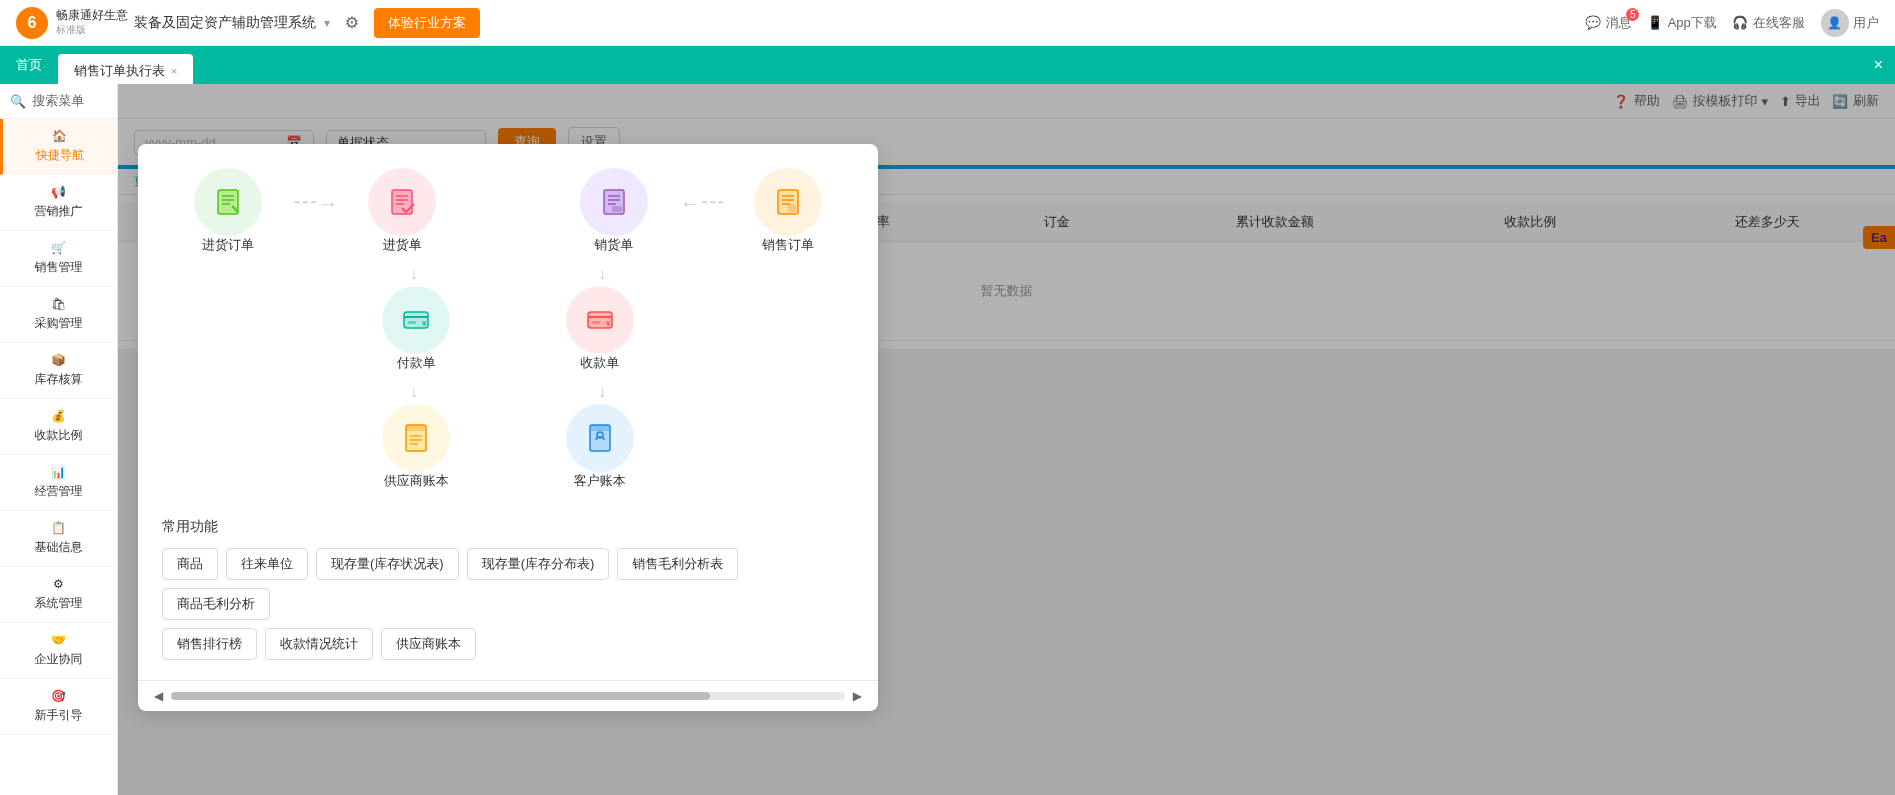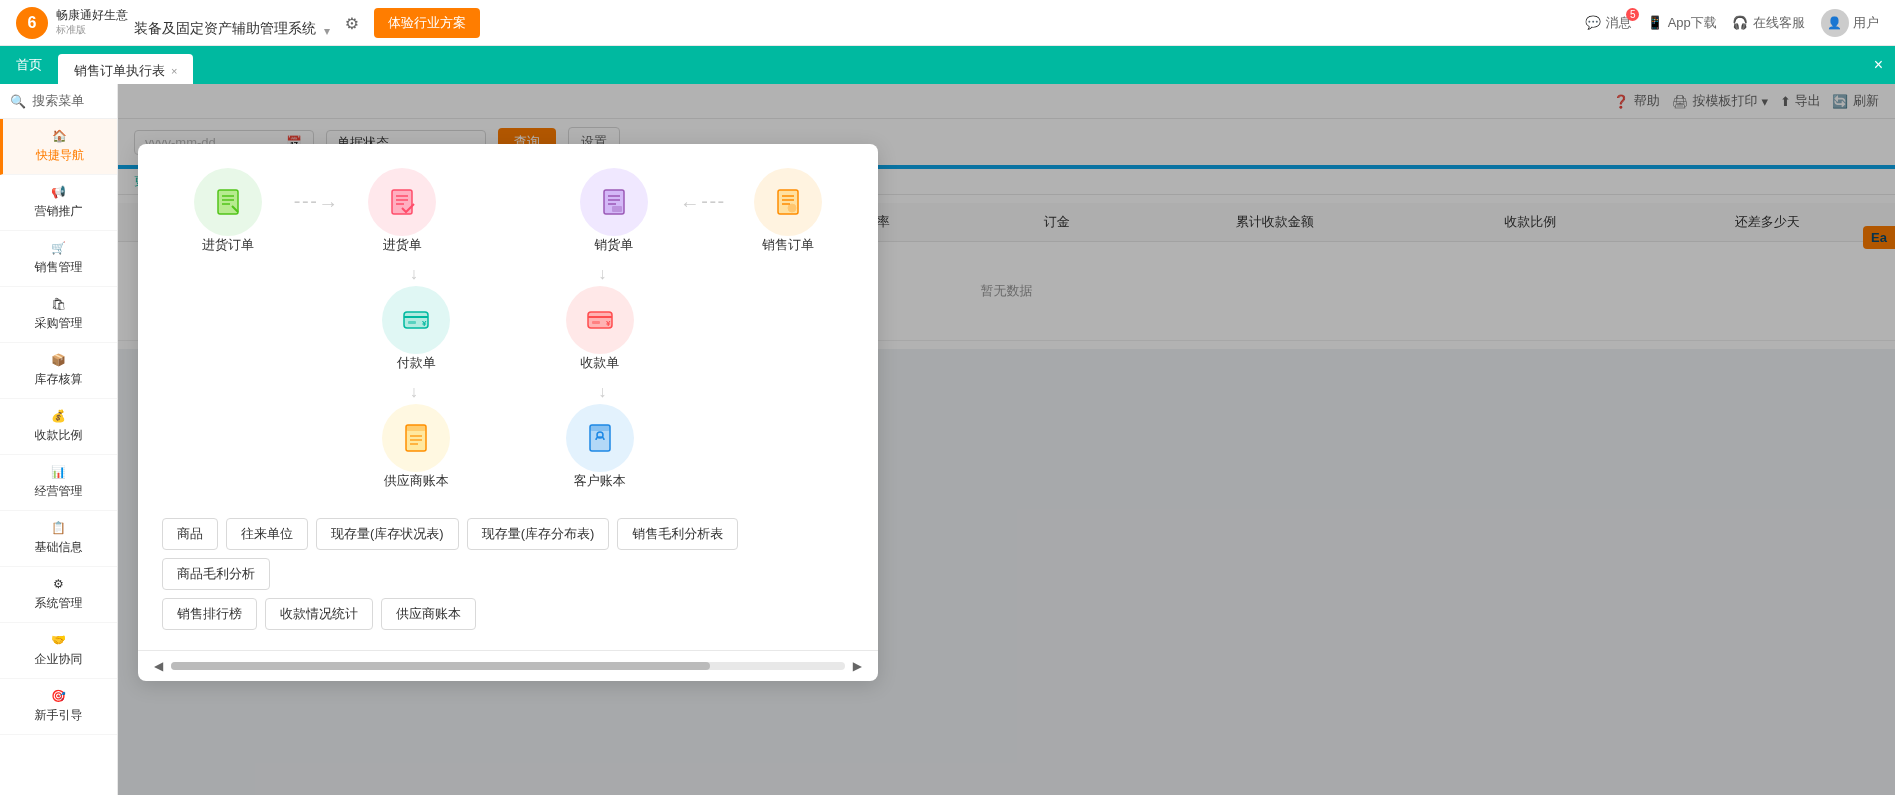--- a/index.html
+++ b/index.html
@@ -10,21 +10,21 @@
 
     
     .top-bar {
       display: flex; align-items: center; background: #fff; height: 46px;
       padding: 0 16px; border-bottom: 1px solid #e8e8e8; flex-shrink: 0;
     }
     .top-bar-logo { display: flex; align-items: center; width: 118px; gap: 8px; }
     .logo-icon { width: 32px; height: 32px; background: #ff7d00; border-radius: 50%; display: flex; align-items: center; justify-content: center; color: #fff; font-size: 16px; font-weight: bold; }
     .logo-text { font-size: 12px; color: #333; line-height: 1.3; }
     .logo-sub { font-size: 10px; color: #999; }
-    .top-bar-system { display: flex; align-items: flex-end; gap: 8px; flex: 1; }
+    .top-bar-system { display: flex; align-items: center; gap: 8px; flex: 1; }
     .system-name { font-size: 14px; color: #333; font-weight: 500; }
     .system-dropdown { color: #999; cursor: pointer; font-size: 12px; }
     .gear-btn { width: 28px; height: 28px; display: flex; align-items: center; justify-content: center; color: #666; cursor: pointer; font-size: 16px; }
     .experience-btn {
       background: #ff7d00; color: #fff; border: none; border-radius: 4px;
       padding: 6px 14px; font-size: 13px; cursor: pointer;
     }
     .top-bar-right { display: flex; align-items: center; gap: 16px; }
     .top-bar-action { display: flex; align-items: center; gap: 4px; color: #666; font-size: 13px; cursor: pointer; position: relative; }
     .badge { background: #ff4d4f; color: #fff; border-radius: 8px; font-size: 10px; padding: 1px 4px; position: absolute; top: -6px; right: -8px; }
@@ -154,21 +154,21 @@
     }
     .scroll-thumb {
       position: absolute; left: 0; top: 0; width: 80%; height: 100%;
       background: #bbb; border-radius: 4px;
     }
     .scroll-arrow { color: #666; cursor: pointer; font-size: 12px; }
 
     
     .ea-badge {
       position: absolute; top: 142px; right: 0; background: #ff7d00;
-      color: #0c4a6e; padding: 4px 8px; font-size: 13px; font-weight: bold;
+      color: #701a75; padding: 4px 8px; font-size: 13px; font-weight: bold;
       border-radius: 4px 0 0 4px;
     }
   </style>
 </head>
 <body>
 
 <div class="app-wrapper">
 
   <div class="top-bar">
     <div class="top-bar-logo">
@@ -491,20 +491,21 @@
                 </div>
                 <span class="flow-label">客户账本</span>
               </div>
 
               <div style="width:80px;"></div>
               <div style="width:80px;"></div>
             </div>
           </div>
 
           <div class="common-section">
+            <div class="common-title">常用功能</div>
             <div class="common-buttons">
               <button class="common-btn">商品</button>
               <button class="common-btn">往来单位</button>
               <button class="common-btn">现存量(库存状况表)</button>
               <button class="common-btn">现存量(库存分布表)</button>
               <button class="common-btn">销售毛利分析表</button>
               <button class="common-btn">商品毛利分析</button>
             </div>
             <div class="common-buttons" style="margin-top:8px;">
               <button class="common-btn">销售排行榜</button>

